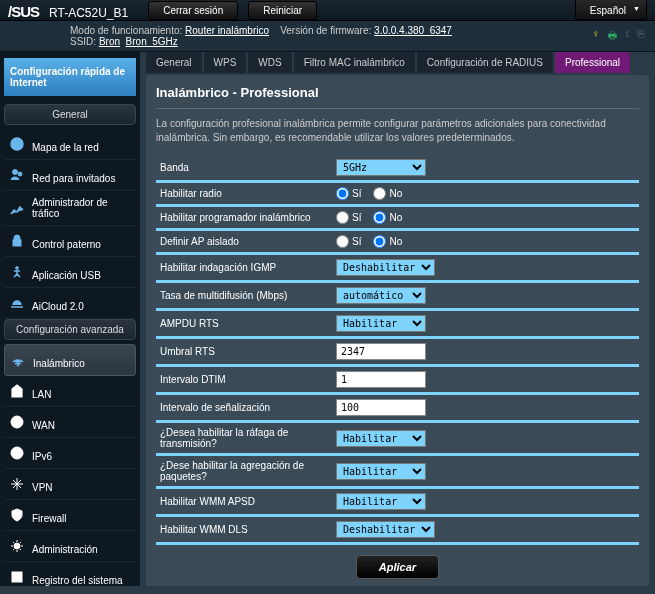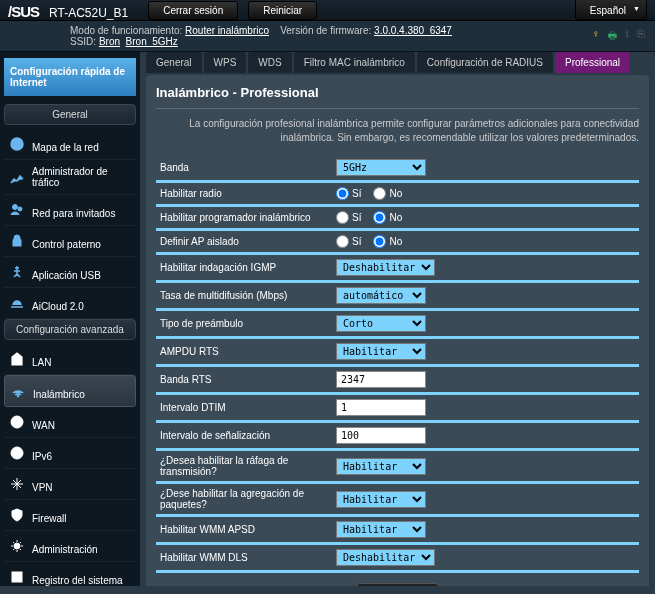--- a/index.html
+++ b/index.html
@@ -21,21 +21,21 @@
 .nav-item { display: flex; align-items: flex-end; padding: 6px 4px; color: #fff; font-size: 10px; cursor: pointer; border-bottom: 1px solid #1a2530; }
 .nav-item.active { background: linear-gradient(#3a4550, #2a3540); border: 1px solid #4a5560; border-radius: 3px; }
 .nav-icon { width: 18px; height: 18px; margin-right: 6px; display: flex; align-items: center; justify-content: center; flex-shrink: 0; }
 .nav-icon svg { width: 16px; height: 16px; }
 .content { flex: 1; padding: 0 6px; overflow-y: auto; }
 .tabs { display: flex; gap: 2px; margin-bottom: 2px; }
 .tab { background: #1a2530; padding: 5px 10px; font-size: 10px; color: #ccc; cursor: pointer; border-radius: 3px 3px 0 0; }
 .tab.active { background: #701a75; color: #fff; }
 .panel { background: #3a4a57; border-radius: 4px; padding: 10px; }
 .panel-title { font-size: 13px; font-weight: bold; color: #fff; padding-bottom: 8px; border-bottom: 1px solid #5a6a77; margin-bottom: 8px; }
-.panel-desc { font-size: 10px; color: #ccc; margin-bottom: 10px; line-height: 1.4; text-align: right; }
+.panel-desc { font-size: 10px; color: #ccc; margin-bottom: 10px; line-height: 1.4; }
 .form-row { display: flex; align-items: center; border-bottom: 3px solid #7dd3fc; padding: 4px 0; min-height: 24px; }
 .form-label { width: 180px; font-size: 10px; color: #fff; padding-left: 4px; }
 .form-control { flex: 1; }
 .form-control select { background: #7dd3fc; color: #000; font-family: monospace; font-size: 10px; padding: 1px 2px; min-width: 90px; }
 .form-control input[type=text] { background: #fff; color: #000; font-family: monospace; font-size: 10px; padding: 2px 4px; width: 90px; border: 1px solid #888; }
 .radio-group { display: flex; gap: 12px; font-size: 10px; }
 .radio-group label { display: flex; align-items: center; gap: 3px; cursor: pointer; }
 .apply-row { text-align: center; padding-top: 10px; }
 .apply-btn { background: linear-gradient(#222, #000); border: 1px solid #555; color: #fff; padding: 5px 22px; border-radius: 4px; font-size: 11px; font-weight: bold; cursor: pointer; font-style: italic; }
 .white { fill: #fff; stroke: #fff; }
@@ -83,38 +83,38 @@
             <svg viewBox="0 0 16 16">
               <circle class="blue" cx="8" cy="8" r="6" fill="none" stroke-width="1.5"></circle>
               <circle class="blue" cx="8" cy="8" r="2"></circle>
             </svg>
           </span>
           <span>Mapa de la red</span>
         </div>
         <div class="nav-item">
           <span class="nav-icon">
             <svg viewBox="0 0 16 16">
-              <path class="blue" d="M2 12l3-4 3 2 3-5 3 3" fill="none" stroke-width="1.5"></path>
-            </svg>
-          </span>
-          <span>Administrador de tráfico</span>
-        </div>
-        <div class="nav-item">
-          <span class="nav-icon">
-            <svg viewBox="0 0 16 16">
               <circle class="blue" cx="6" cy="5" r="2.5" fill="none"></circle>
               <circle class="blue" cx="11" cy="7" r="2" fill="none"></circle>
               <path class="blue" d="M2 13c0-2 2-3 4-3s4 1 4 3" fill="none"></path>
             </svg>
           </span>
           <span>Red para invitados</span>
         </div>
         <div class="nav-item">
           <span class="nav-icon">
             <svg viewBox="0 0 16 16">
+              <path class="blue" d="M2 12l3-4 3 2 3-5 3 3" fill="none" stroke-width="1.5"></path>
+            </svg>
+          </span>
+          <span>Administrador de tráfico</span>
+        </div>
+        <div class="nav-item">
+          <span class="nav-icon">
+            <svg viewBox="0 0 16 16">
               <rect class="blue" x="4" y="7" width="8" height="6" fill="none"></rect>
               <path class="blue" d="M5 7V5a3 3 0 016 0v2" fill="none"></path>
             </svg>
           </span>
           <span>Control paterno</span>
         </div>
         <div class="nav-item">
           <span class="nav-icon">
             <svg viewBox="0 0 16 16">
               <path class="blue" d="M8 2v8M6 4h4M5 7h6M8 10l-3 3M8 10l3 3" fill="none" stroke-width="1.5"></path>
@@ -126,36 +126,36 @@
           <span class="nav-icon">
             <svg viewBox="0 0 16 16">
               <path class="blue" d="M4 10a4 4 0 018 0M2 12h12" fill="none" stroke-width="1.5"></path>
             </svg>
           </span>
           <span>AiCloud 2.0</span>
         </div>
       </div>
     <div class="section-hdr">Configuración avanzada</div>
     <div id="advanced-nav">
-        <div class="nav-item">
-          <span class="nav-icon">
-            <svg viewBox="0 0 16 16">
-              <path class="white" d="M8 2l5 4v8H3V6z" fill="none" stroke-width="1.2"></path>
-            </svg>
-          </span>
-          <span>LAN</span>
-        </div>
         <div class="nav-item active">
           <span class="nav-icon">
             <svg viewBox="0 0 16 16">
               <path class="blue" d="M3 10a7 7 0 0110 0M5 12a4 4 0 016 0" fill="none" stroke-width="1.5"></path>
               <circle class="blue" cx="8" cy="13" r="1"></circle>
             </svg>
           </span>
           <span>Inalámbrico</span>
+        </div>
+        <div class="nav-item">
+          <span class="nav-icon">
+            <svg viewBox="0 0 16 16">
+              <path class="white" d="M8 2l5 4v8H3V6z" fill="none" stroke-width="1.2"></path>
+            </svg>
+          </span>
+          <span>LAN</span>
         </div>
         <div class="nav-item">
           <span class="nav-icon">
             <svg viewBox="0 0 16 16">
               <circle class="white" cx="8" cy="8" r="6" fill="none"></circle>
               <path class="white" d="M2 8h12M8 2a10 10 0 010 12M8 2a10 10 0 000 12" fill="none"></path>
             </svg>
           </span>
           <span>WAN</span>
         </div>
@@ -251,29 +251,25 @@
           </div>
           <div class="form-row">
             <div class="form-label">Habilitar indagación IGMP</div>
             <div class="form-control"><select><option>Deshabilitar</option></select></div>
           </div>
           <div class="form-row">
             <div class="form-label">Tasa de multidifusión (Mbps)</div>
             <div class="form-control"><select><option>automático</option></select></div>
           </div>
           <div class="form-row">
-            <div class="form-label">Tipo de preámbulo</div>
-            <div class="form-control"><select><option>Corto</option></select></div>
-          </div>
-          <div class="form-row">
             <div class="form-label">AMPDU RTS</div>
             <div class="form-control"><select><option>Habilitar</option></select></div>
           </div>
           <div class="form-row">
-            <div class="form-label">Banda RTS</div>
+            <div class="form-label">Umbral RTS</div>
             <div class="form-control"><input type="text" value="2347" style=""></div>
           </div>
           <div class="form-row">
             <div class="form-label">Intervalo DTIM</div>
             <div class="form-control"><input type="text" value="1" style=""></div>
           </div>
           <div class="form-row">
             <div class="form-label">Intervalo de señalización</div>
             <div class="form-control"><input type="text" value="100" style=""></div>
           </div>

